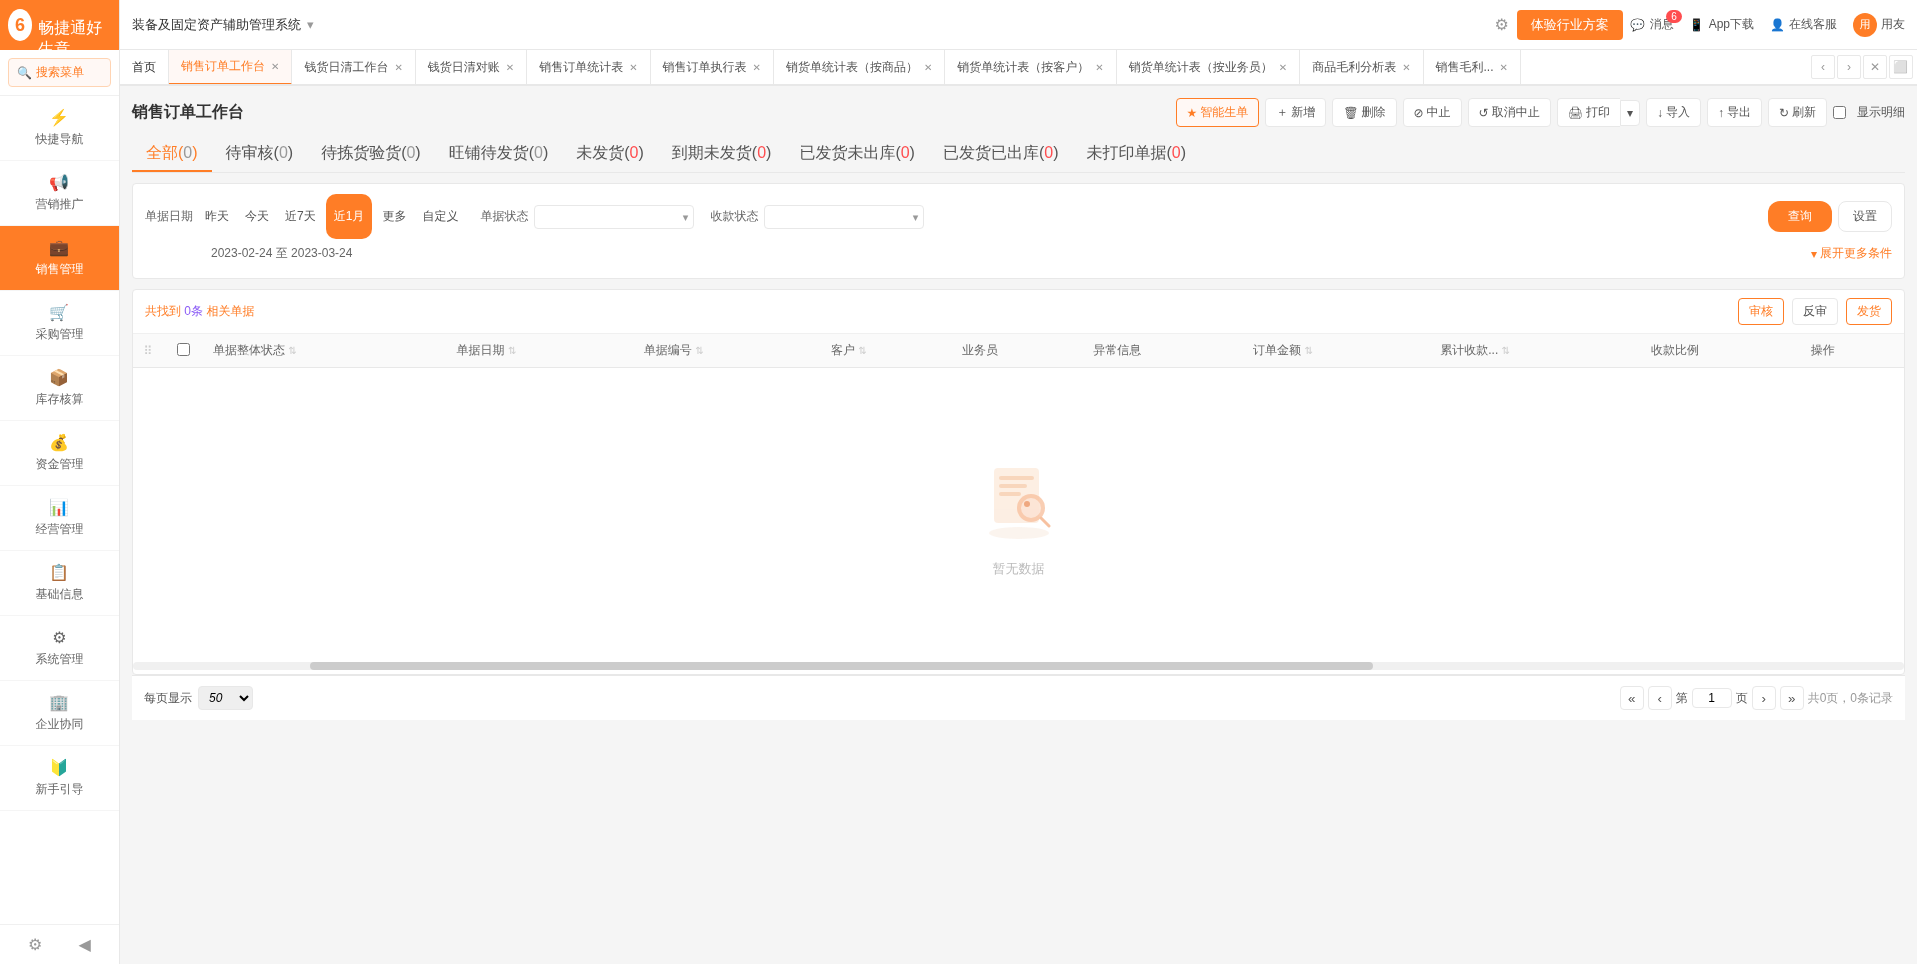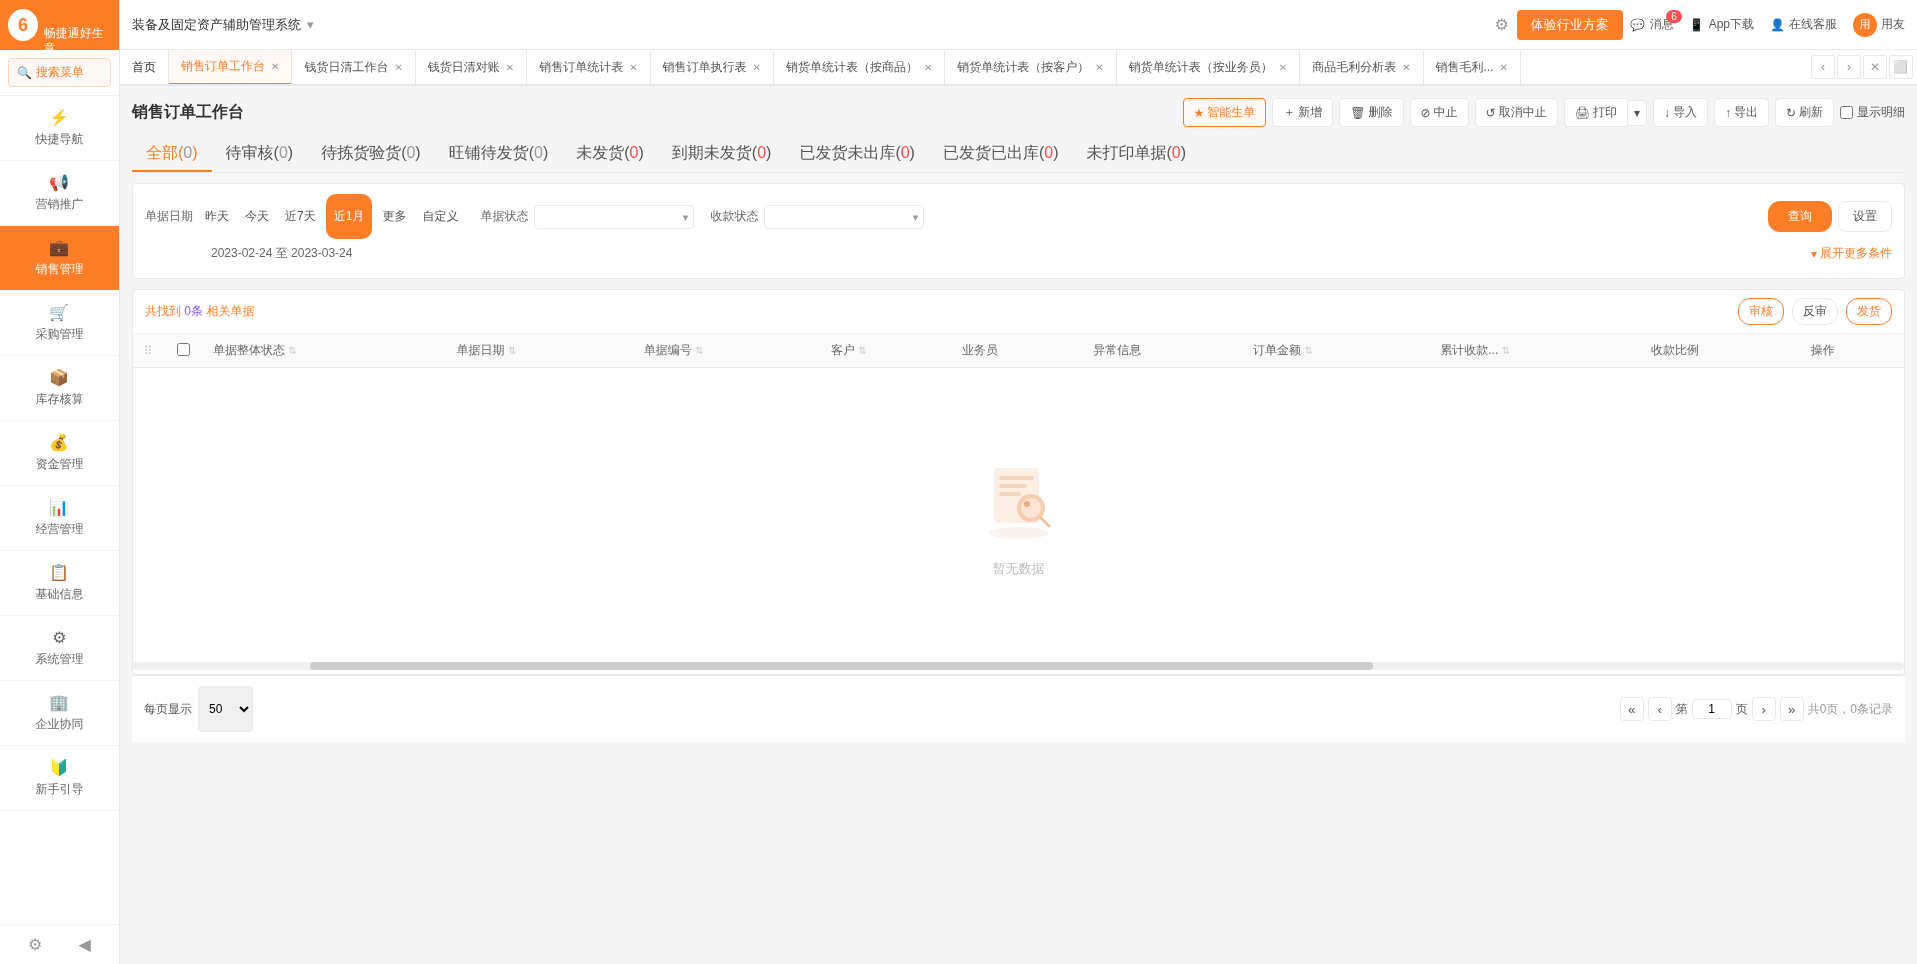--- a/index.html
+++ b/index.html
@@ -2,21 +2,21 @@
 <html><head>
   <meta charset="utf-8">
   <style>
     * { box-sizing: border-box; margin: 0; padding: 0; }
     body { font-family: 'Microsoft YaHei', Arial, sans-serif; font-size: 12px; background: #f5f5f5; display: flex; height: 100vh; overflow: hidden; }
 
     
     .sidebar { width: 120px; background: #fff; display: flex; flex-direction: column; border-right: 1px solid #e8e8e8; flex-shrink: 0; }
     .sidebar-logo { background: #ff7d26; padding: 8px; display: flex; align-items: center; gap: 6px; height: 50px; }
     .sidebar-logo-icon { width: 32px; height: 32px; background: #fff; border-radius: 50%; display: flex; align-items: center; justify-content: center; color: #ff7d26; font-size: 18px; font-weight: bold; }
-    .sidebar-logo-text { color: #fff; font-size: 12px; line-height: 1.3; margin-top: 48px; }
+    .sidebar-logo-text { color: #fff; font-size: 16px; line-height: 1.3; margin-top: 48px; }
     .sidebar-search { padding: 8px; border-bottom: 1px solid #f0f0f0; }
     .sidebar-search-btn { width: 100%; background: #fff8f5; border: 1px solid #ffd4b3; border-radius: 4px; padding: 5px 8px; color: #ff7d26; font-size: 12px; cursor: pointer; display: flex; align-items: center; gap: 4px; }
     .sidebar-nav-item { padding: 12px 8px; display: flex; flex-direction: column; align-items: center; gap: 4px; cursor: pointer; color: #666; font-size: 12px; border-bottom: 1px solid #f5f5f5; }
     .sidebar-nav-item.active { background: #ff7d26; color: #fff; }
     .sidebar-nav-item .nav-icon { font-size: 16px; }
     .sidebar-bottom { margin-top: auto; padding: 10px; display: flex; justify-content: space-around; border-top: 1px solid #f0f0f0; }
     .sidebar-bottom-btn { color: #999; cursor: pointer; font-size: 16px; }
 
     
     .main { flex: 1; display: flex; flex-direction: column; overflow: hidden; }
@@ -42,21 +42,21 @@
 
     
     .content { flex: 1; overflow-y: auto; padding: 12px; }
 
     
     .page-header { display: flex; align-items: center; justify-content: space-between; margin-bottom: 10px; }
     .page-title { font-size: 16px; font-weight: bold; color: #333; }
     .page-actions { display: flex; align-items: center; gap: 6px; }
     .action-btn { display: flex; align-items: center; gap: 3px; padding: 5px 10px; border: 1px solid #e8e8e8; border-radius: 4px; background: #fff; color: #555; cursor: pointer; font-size: 12px; }
     .action-btn.smart { background: #fff8f5; color: #ff7d26; border-color: #ff7d26; }
-    .checkbox-show { display: flex; align-items: center; gap: 4px; font-size: 12px; color: #555; cursor: pointer; }
+    .checkbox-show { display: flex; align-items: center; gap: 11px; font-size: 12px; color: #555; cursor: pointer; }
 
     
     .sub-tabs { display: flex; align-items: center; gap: 0; margin-bottom: 10px; border-bottom: 1px solid #e8e8e8; }
     .sub-tab { padding: 6px 14px; cursor: pointer; font-size: 16px; color: #555; border-bottom: 2px solid transparent; white-space: nowrap; }
     .sub-tab.active { color: #ff7d26; border-bottom-color: #ff7d26; }
 
     
     .filter-area { background: #fff; border: 1px solid #e8e8e8; border-radius: 4px; padding: 10px 12px; margin-bottom: 10px; }
     .filter-row { display: flex; align-items: center; gap: 16px; margin-bottom: 6px; flex-wrap: wrap; }
     .filter-item { display: flex; align-items: center; gap: 6px; }
@@ -71,38 +71,38 @@
     .expand-btn { color: #ff7d26; cursor: pointer; font-size: 12px; display: flex; align-items: center; gap: 3px; border: none; background: none; }
     .query-btn { background: #ff7d26; color: #fff; border: none; border-radius: 12px; padding: 6px 20px; cursor: pointer; font-size: 12px; }
     .set-btn { background: #fff; color: #555; border: 1px solid #e8e8e8; border-radius: 8px; padding: 6px 14px; cursor: pointer; font-size: 12px; }
 
     
     .table-wrapper { background: #fff; border: 1px solid #e8e8e8; border-radius: 4px; overflow: hidden; }
     .table-toolbar { display: flex; align-items: center; justify-content: space-between; padding: 8px 12px; border-bottom: 1px solid #f0f0f0; }
     .table-count { font-size: 12px; color: #333; }
     .table-count span { color: #ff7d26; }
     .table-actions { display: flex; gap: 8px; }
-    .table-action-btn { display: flex; align-items: center; gap: 3px; padding: 4px 10px; border: 1px solid #e8e8e8; border-radius: 12px; background: #fff; color: #555; cursor: pointer; font-size: 12px; }
+    .table-action-btn { display: flex; align-items: center; gap: 3px; padding: 4px 10px; border: 1px solid #e8e8e8; border-radius: 4px; background: #fff; color: #555; cursor: pointer; font-size: 12px; }
     .table-action-btn.orange { color: #ff7d26; border-color: #ff7d26; }
 
     table { width: 100%; border-collapse: collapse; }
     th { background: #fafafa; padding: 8px 10px; text-align: left; font-size: 12px; color: #666; border-bottom: 1px solid #e8e8e8; white-space: nowrap; font-weight: normal; }
     th .sort-icon { color: #ccc; font-size: 10px; cursor: pointer; }
     td { padding: 8px 10px; border-bottom: 1px solid #f5f5f5; font-size: 12px; color: #333; }
     .table-checkbox-col { width: 40px; text-align: center; }
     .drag-col { width: 30px; text-align: center; color: #ccc; }
 
     
     .empty-state { display: flex; flex-direction: column; align-items: center; justify-content: center; padding: 80px 20px; color: #bbb; font-size: 13px; }
     .empty-icon { width: 100px; height: 100px; margin-bottom: 12px; opacity: 0.7; }
 
     
     .pagination-bar { display: flex; align-items: center; justify-content: space-between; padding: 10px 12px; background: #fff; border-top: 1px solid #e8e8e8; }
     .page-size-select { display: flex; align-items: center; gap: 6px; font-size: 12px; color: #555; }
-    .page-size-select select { border: 1px solid #e8e8e8; border-radius: 4px; padding: 14px 6px; font-size: 12px; }
+    .page-size-select select { border: 1px solid #e8e8e8; border-radius: 4px; padding: 3px 6px; font-size: 12px; font-style: italic; }
     .page-nav { display: flex; align-items: center; gap: 4px; font-size: 12px; color: #555; }
     .page-btn { width: 24px; height: 24px; display: flex; align-items: center; justify-content: center; border: 1px solid #e8e8e8; border-radius: 4px; cursor: pointer; color: #555; background: #fff; }
     .page-input { width: 40px; border: 1px solid #e8e8e8; border-radius: 4px; padding: 2px 4px; text-align: center; font-size: 12px; }
     .page-total { color: #999; font-size: 12px; }
 
     .scrollbar-track { height: 8px; background: #f0f0f0; border-radius: 4px; margin: 4px 0; position: relative; }
     .scrollbar-thumb { height: 8px; background: #ccc; border-radius: 4px; width: 60%; position: absolute; left: 10%; }
   </style>
 </head>
 <body>

